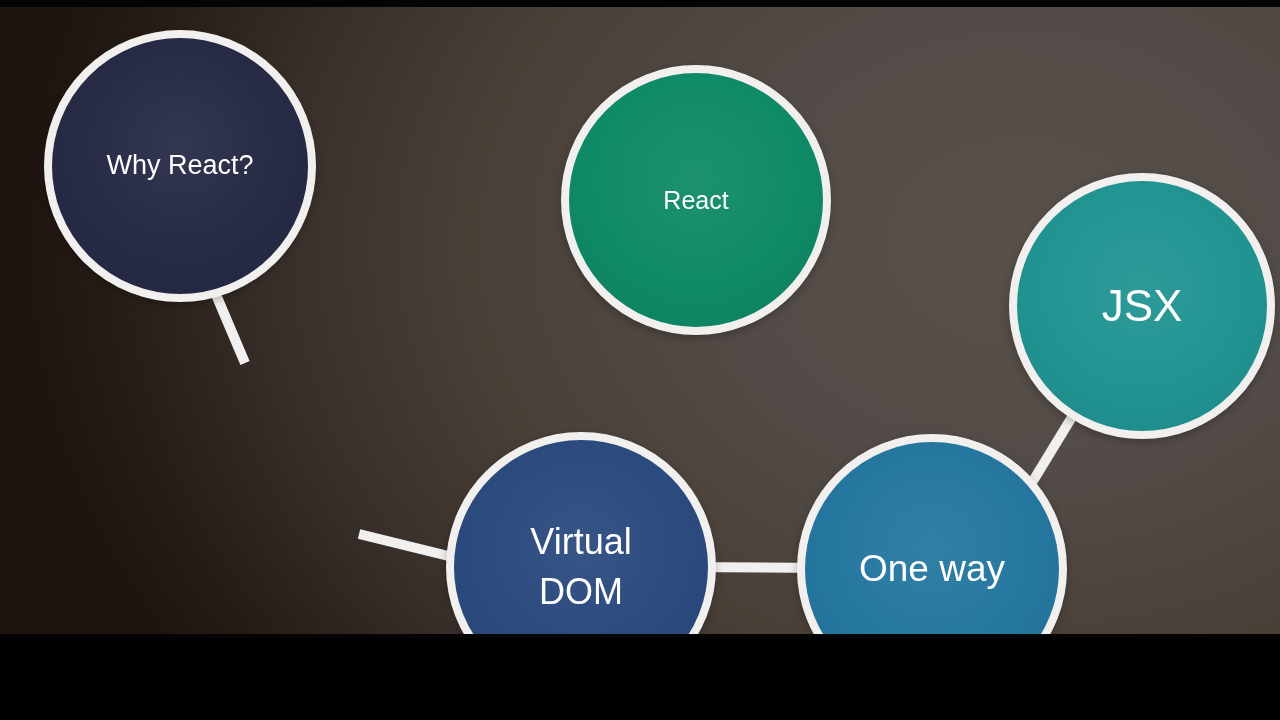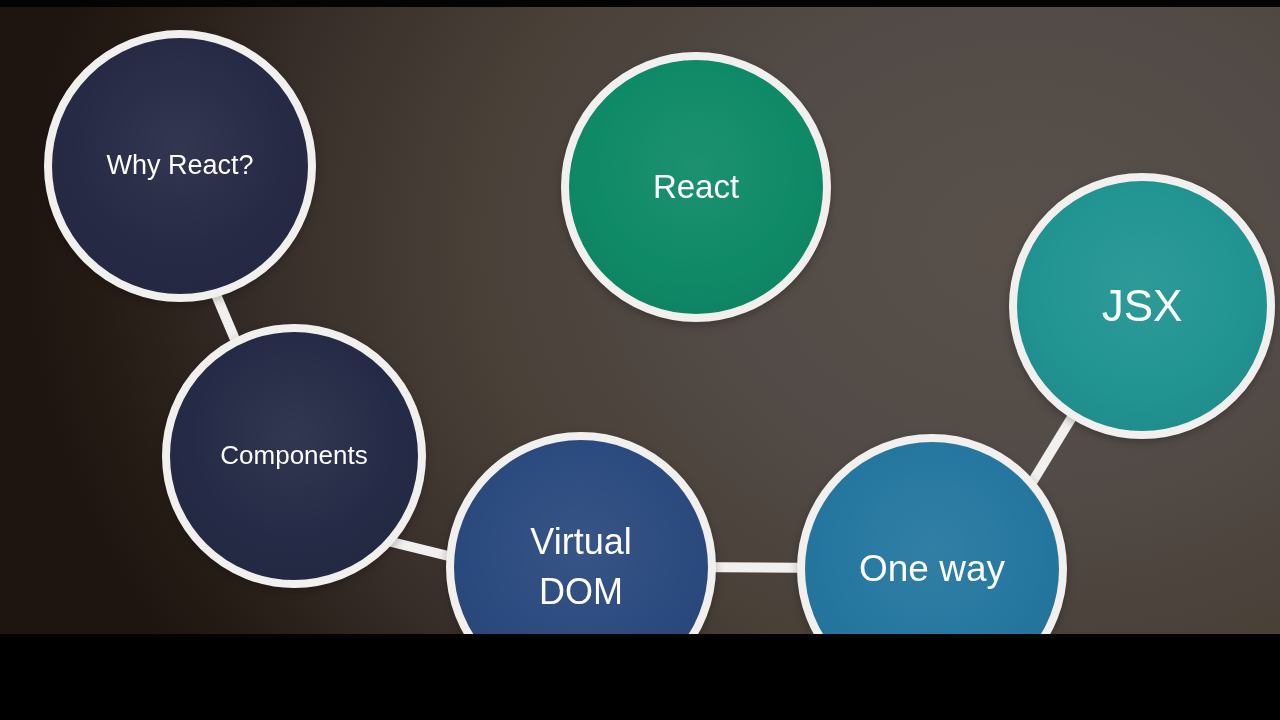--- a/index.html
+++ b/index.html
@@ -80,33 +80,28 @@
       <line x1="359" y1="534" x2="477" y2="563" stroke="#f2f0ee" stroke-width="10"></line>
       <line x1="683" y1="567" x2="828" y2="568" stroke="#f2f0ee" stroke-width="10"></line>
       <line x1="1022" y1="499" x2="1083" y2="399" stroke="#f2f0ee" stroke-width="10"></line>
     </svg>
   <div class="node-layer">
       <div class="node" style="left: 44px; top: 30px; width: 272px; height: 272px; background-color: rgb(38, 42, 69); font-size: 27px; color: rgb(253, 253, 253); border-color: rgb(242, 240, 238);">
         <div class="label">
           <span>Why React?</span>
         </div>
       </div>
-      <div class="node" style="left: 561px; top: 52px; width: 270px; height: 270px; background-color: rgb(15, 138, 103); font-size: 33px; color: rgb(253, 253, 253); border-color: rgb(242, 240, 238);">
+      <div class="node" style="left: 561px; top: 65px; width: 270px; height: 270px; background-color: rgb(15, 138, 103); font-size: 25px; color: rgb(253, 253, 253); border-color: rgb(242, 240, 238);">
         <div class="label">
           <span>React</span>
         </div>
       </div>
       <div class="node" style="left: 1009px; top: 173px; width: 266px; height: 266px; background-color: rgb(33, 148, 146); font-size: 44px; color: rgb(253, 253, 253); border-color: rgb(242, 240, 238);">
         <div class="label">
           <span>JSX</span>
-        </div>
-      </div>
-      <div class="node" style="left: 162px; top: 324px; width: 264px; height: 264px; background-color: rgb(37, 43, 70); font-size: 26px; color: rgb(253, 253, 253); border-color: rgb(242, 240, 238);">
-        <div class="label">
-          <span>Components</span>
         </div>
       </div>
       <div class="node" style="left: 446px; top: 432px; width: 270px; height: 270px; background-color: rgb(43, 74, 126); font-size: 36px; color: rgb(253, 253, 253); border-color: rgb(242, 240, 238);">
         <div class="label">
           <span>Virtual</span>
           <span>DOM</span>
         </div>
       </div>
       <div class="node" style="left: 797px; top: 434px; width: 270px; height: 270px; background-color: rgb(37, 119, 160); font-size: 37px; color: rgb(253, 253, 253); border-color: rgb(242, 240, 238); text-align: center;">
         <div class="label">

